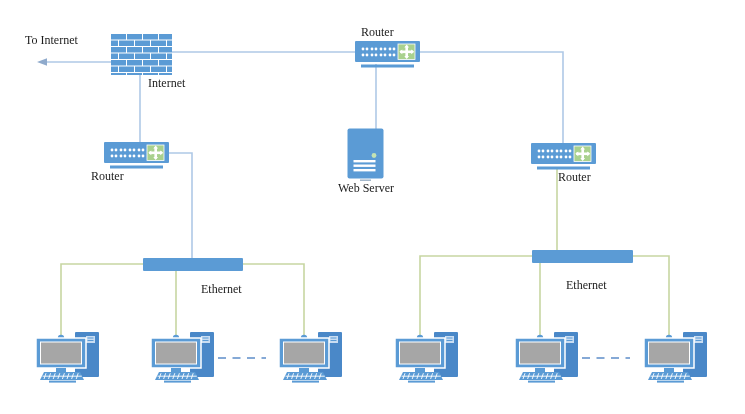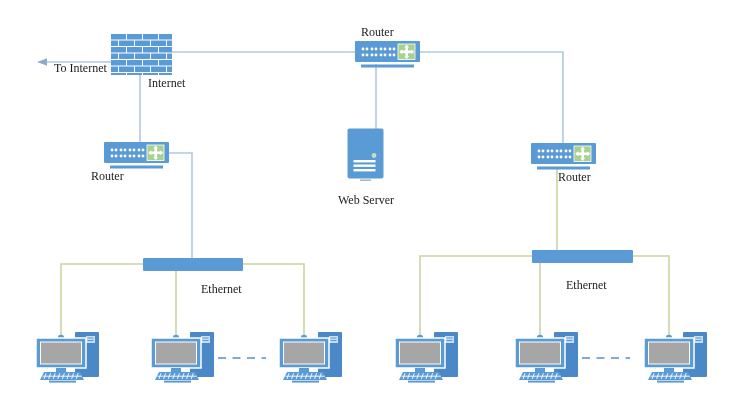--- a/index.html
+++ b/index.html
@@ -123,41 +123,41 @@
 
     <path class="ln-d" d="M218,358 H266"></path>
     <path class="ln-d" d="M582,358 H630"></path>
   </svg>
 
   <div class="node" style="left:111px;top:34px;">
     <svg width="61" height="41">
         <rect x="0" y="0" width="61" height="41" fill="url(#brickpat)"></rect>
       </svg>
   </div>
-  <div class="lbl" style="left:25px;top:60px;margin-left:29px;">To Internet</div>
+  <div class="lbl" style="left:25px;top:32px;">To Internet</div>
   <div class="lbl" style="left:148px;top:75px;">Internet</div>
 
   <div class="lbl" style="left:361px;top:24px;">Router</div>
   <div class="node" style="left:355px;top:41px;">
     <svg width="65" height="27">
         <use href="#i-router"></use>
       </svg>
   </div>
 
   <div class="node" style="left:347px;top:128px;">
     <svg width="37" height="53">
       <rect x="0.5" y="0.5" width="36" height="50" rx="2" class="f-blue"></rect>
       <circle cx="27" cy="27.5" r="2.4" fill="#C4E3B4"></circle>
       <rect x="6.5" y="32" width="22" height="2.4" fill="#fff"></rect>
       <rect x="6.5" y="36.5" width="22" height="2.4" fill="#fff"></rect>
       <rect x="6.5" y="41" width="22" height="2.4" fill="#fff"></rect>
       <rect x="13" y="51.5" width="11" height="1.4" fill="#9AB0C6"></rect>
     </svg>
   </div>
-  <div class="lbl" style="left:338px;top:192px;">Web Server</div>
+  <div class="lbl" style="left:338px;top:180px;">Web Server</div>
 
   <div class="node" style="left:104px;top:142px;">
     <svg width="65" height="27">
         <use href="#i-router"></use>
       </svg>
   </div>
   <div class="lbl" style="left:91px;top:168px;">Router</div>
 
   <div class="node" style="left:531px;top:143px;">
     <svg width="65" height="27">

